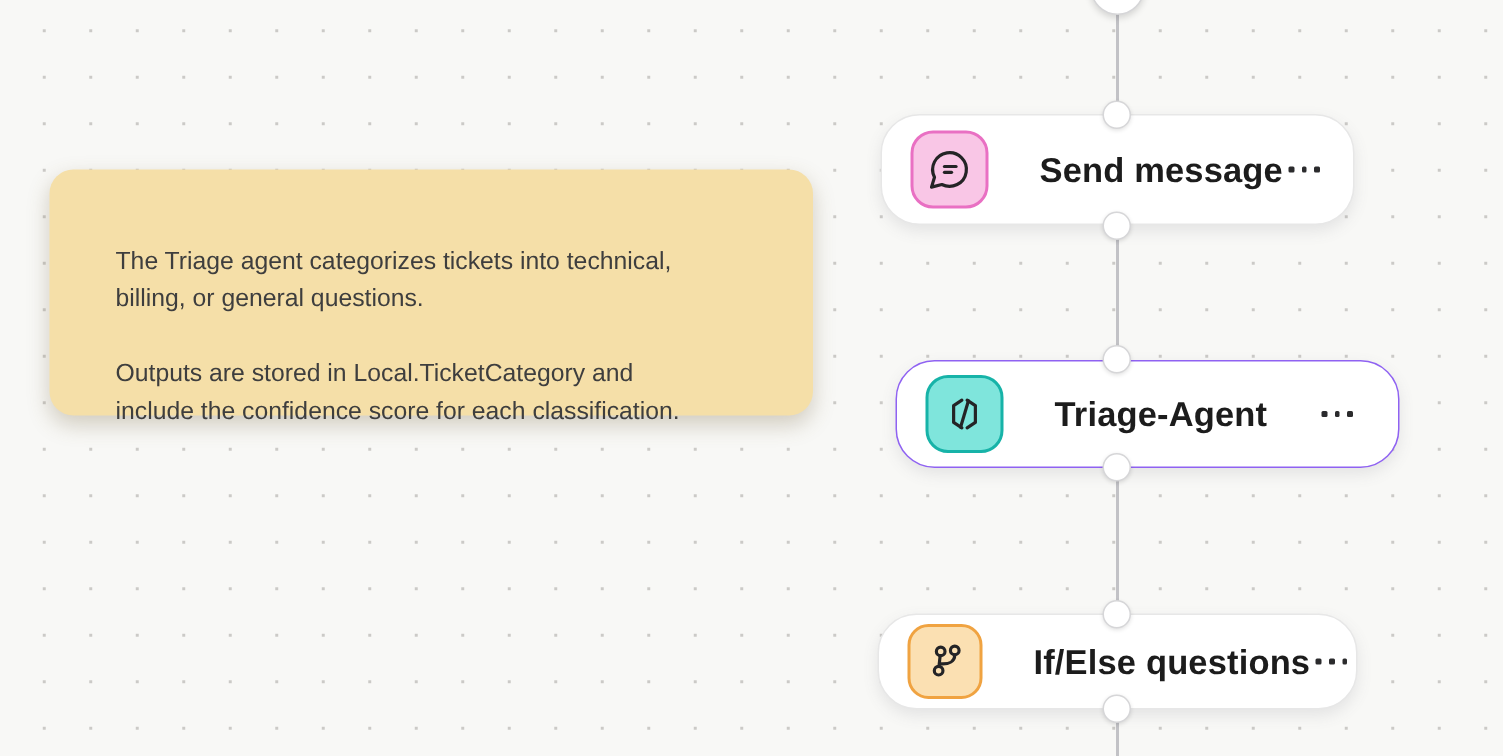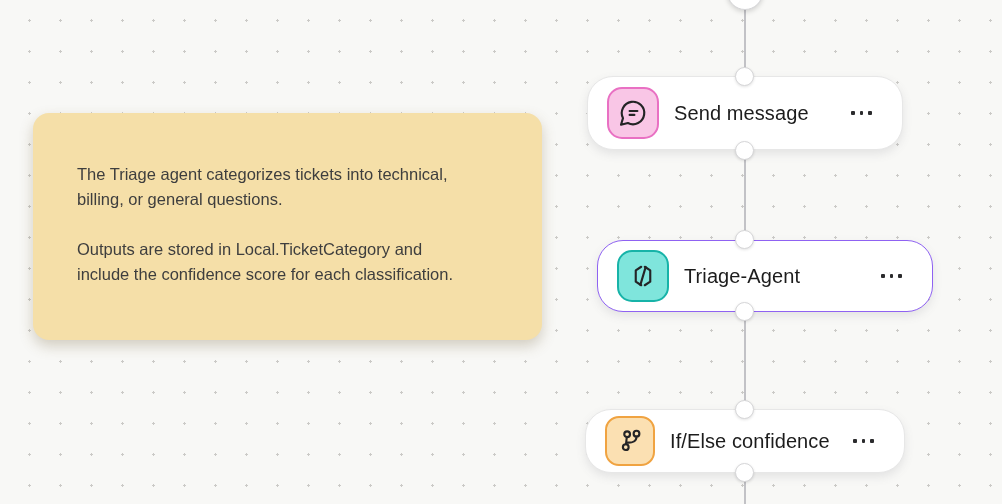--- a/index.html
+++ b/index.html
@@ -17,21 +17,21 @@
     background-position: 14px 5px;
   }
   .vline {
     position: absolute;
     left: 744px; top: 0; width: 2px; height: 504px;
     background: var(--line, #C2C2C6);
     z-index: 1;
   }
   .note {
     position: absolute;
-    left: 33px; top: 113px; width: 509px; height: 227px;
+    left: 33px; top: 113px; width: 509px; height: 164px;
     background: var(--note_bg, #F5DFA8);
     border-radius: 16px;
     box-shadow: 0 6px 14px rgba(110, 95, 55, 0.28);
     padding: 49px 40px 0 44px;
     z-index: 2;
   }
   .note-text {
     white-space: pre-line;
     font-size: 16.5px;
     line-height: 25px;
@@ -61,24 +61,24 @@
     display: flex; align-items: center; justify-content: center;
     flex: 0 0 auto;
   }
   .node-ifelse .icon-box { width: 50px; height: 50px; border-radius: 14px; }
   .icon-pink   { background: var(--pink_bg, #F9C6E6);   border-color: var(--pink_border, #E970C3); }
   .icon-teal   { background: var(--teal_bg, #7FE5DC);   border-color: var(--teal_border, #17B3A8); }
   .icon-orange { background: var(--orange_bg, #FBE0B2); border-color: var(--orange_border, #F0A341); }
   .icon-box svg { width: 30px; height: 30px; display: block; }
   .icon-box svg * { fill: none; stroke: #242426; stroke-width: 1.7; stroke-linecap: round; stroke-linejoin: round; }
   .node-label {
-    font-size: 20px;
-    font-weight: 400;
+    font-size: 23px;
+    font-weight: 700;
     color: var(--node_text, #1C1C1C);
-    margin-left: 15px;
+    margin-left: 34px;
     letter-spacing: 0.1px;
     white-space: nowrap;
   }
   .menu-btn {
     margin-left: auto;
     margin-right: 26px;
     display: flex;
     gap: 5px;
     align-items: center;
     padding: 6px 4px;
@@ -165,21 +165,21 @@
   <div class="node node-ifelse">
     <span class="icon-box icon-orange">
       <svg viewBox="0 0 24 24">
         <circle cx="9.7" cy="6.6" r="2.3"></circle>
         <circle cx="17.2" cy="6.1" r="2.3"></circle>
         <circle cx="8.6" cy="16.9" r="2.3"></circle>
         <path d="M9.4 9 8.8 14.6"></path>
         <path d="M17.2 8.5c0 3.6-3.4 4.8-6.3 4.8h-1.4"></path>
       </svg>
     </span>
-    <span class="node-label">If/Else confidence</span>
+    <span class="node-label">If/Else questions</span>
     <span class="menu-btn">
         <i></i>
         <i></i>
         <i></i>
       </span>
   </div>
 
   <div class="port p1"></div>
   <div class="port p2"></div>
   <div class="port p3"></div>

